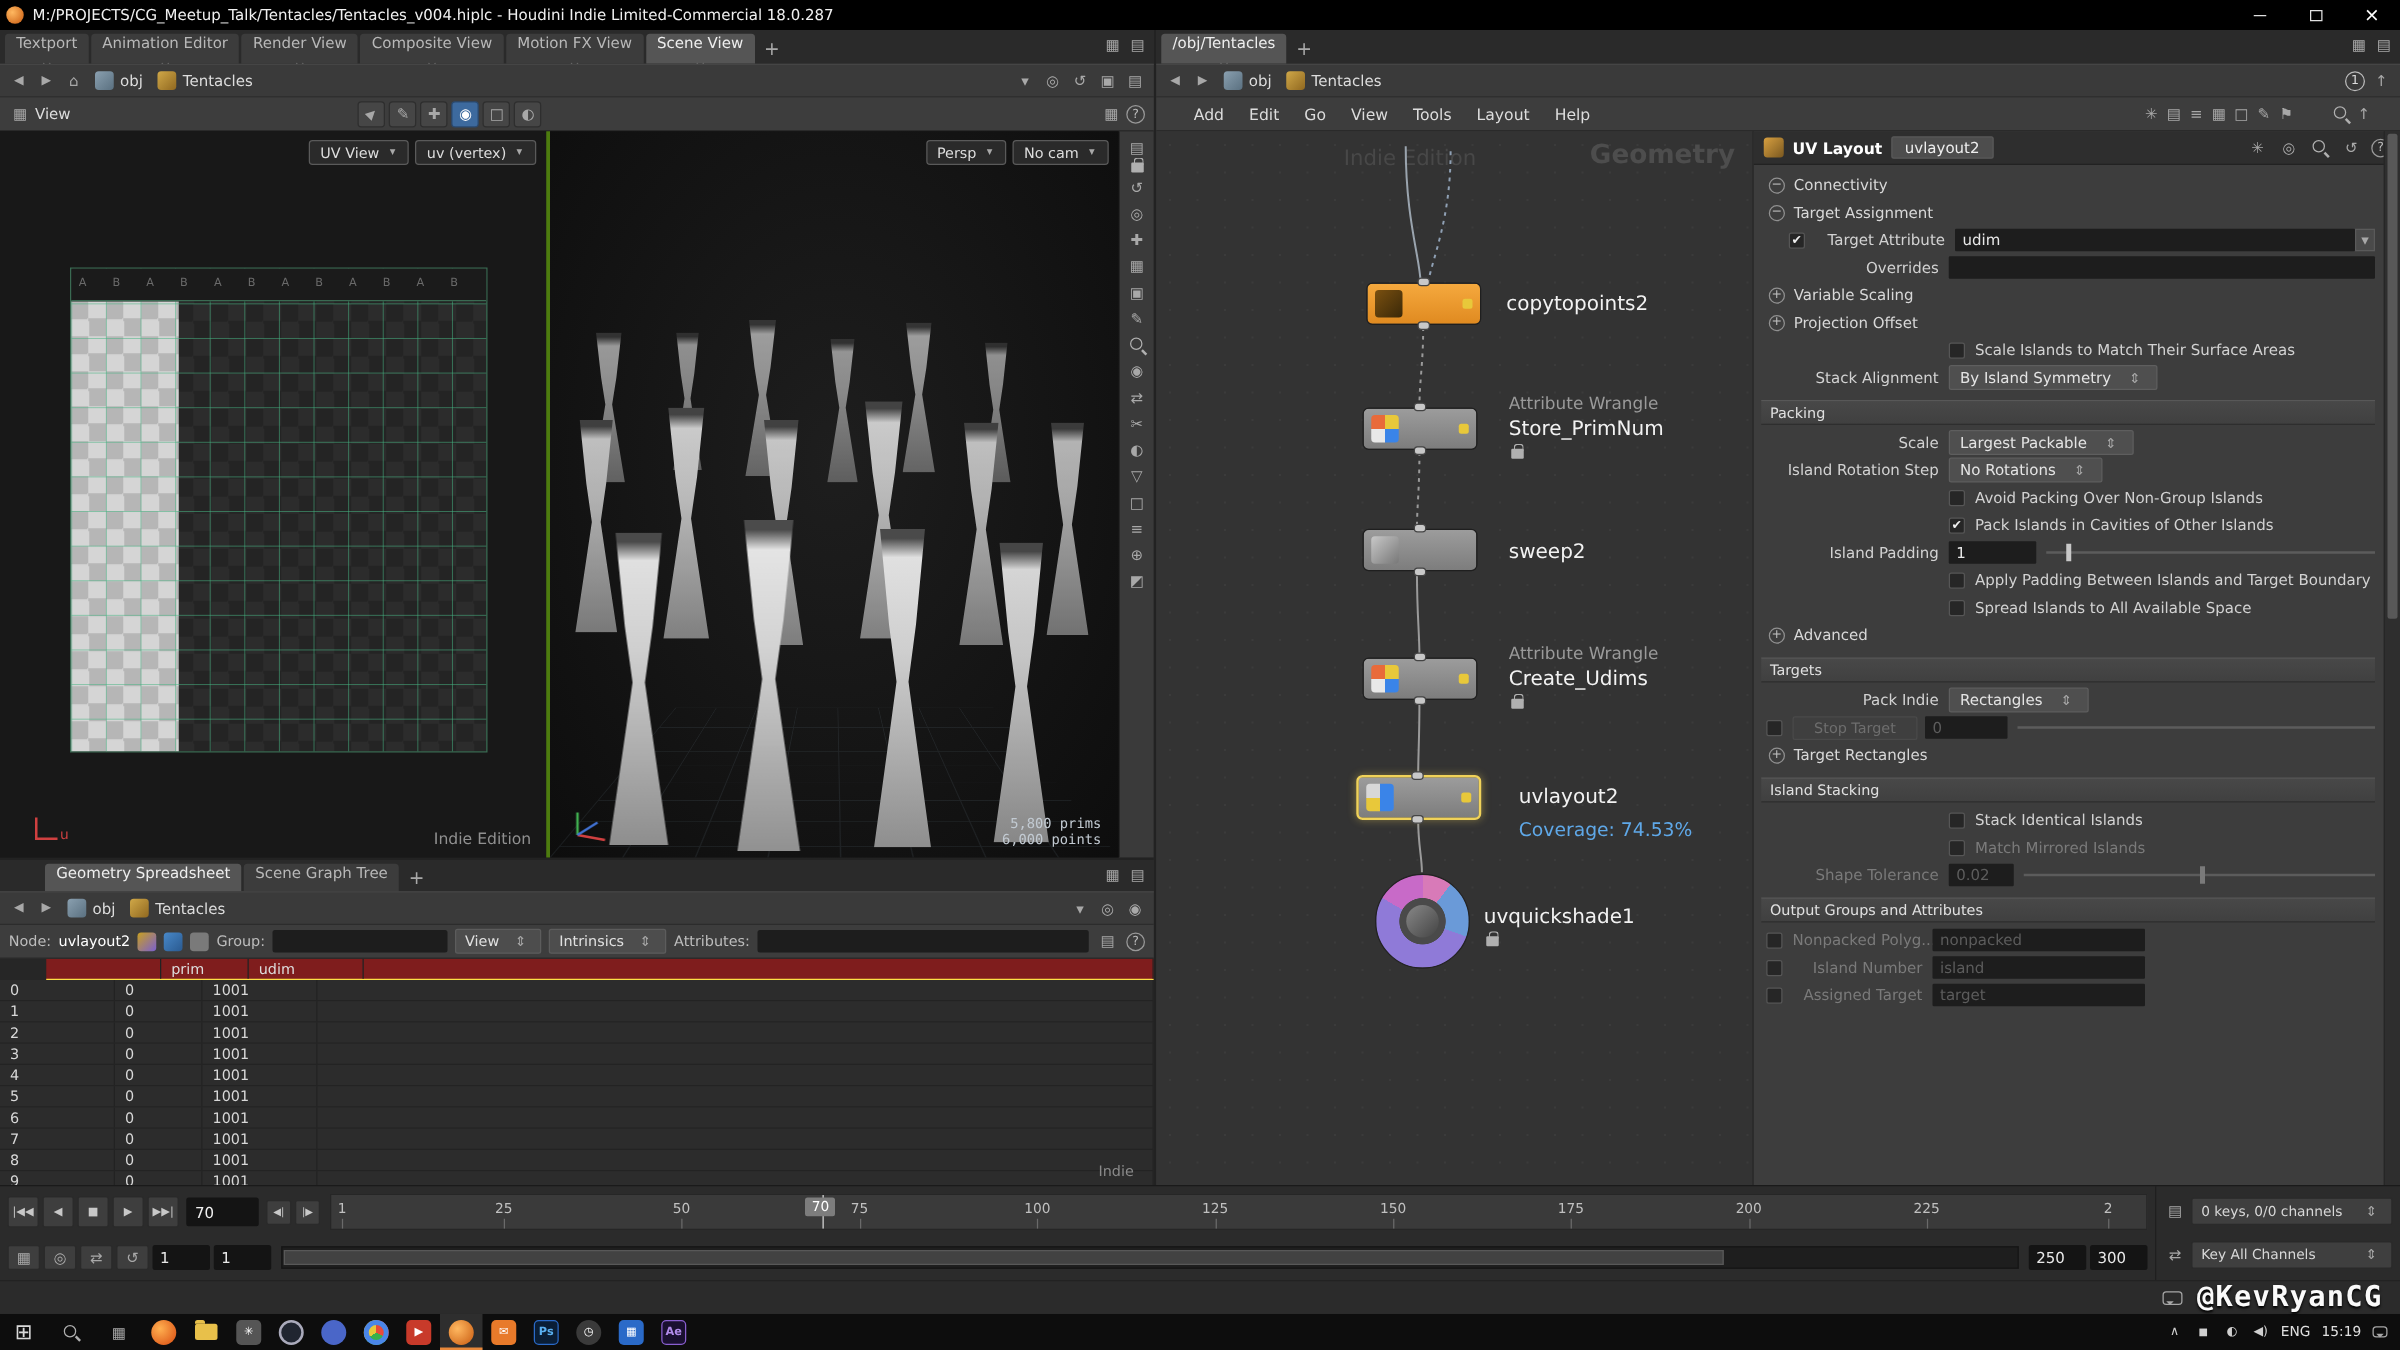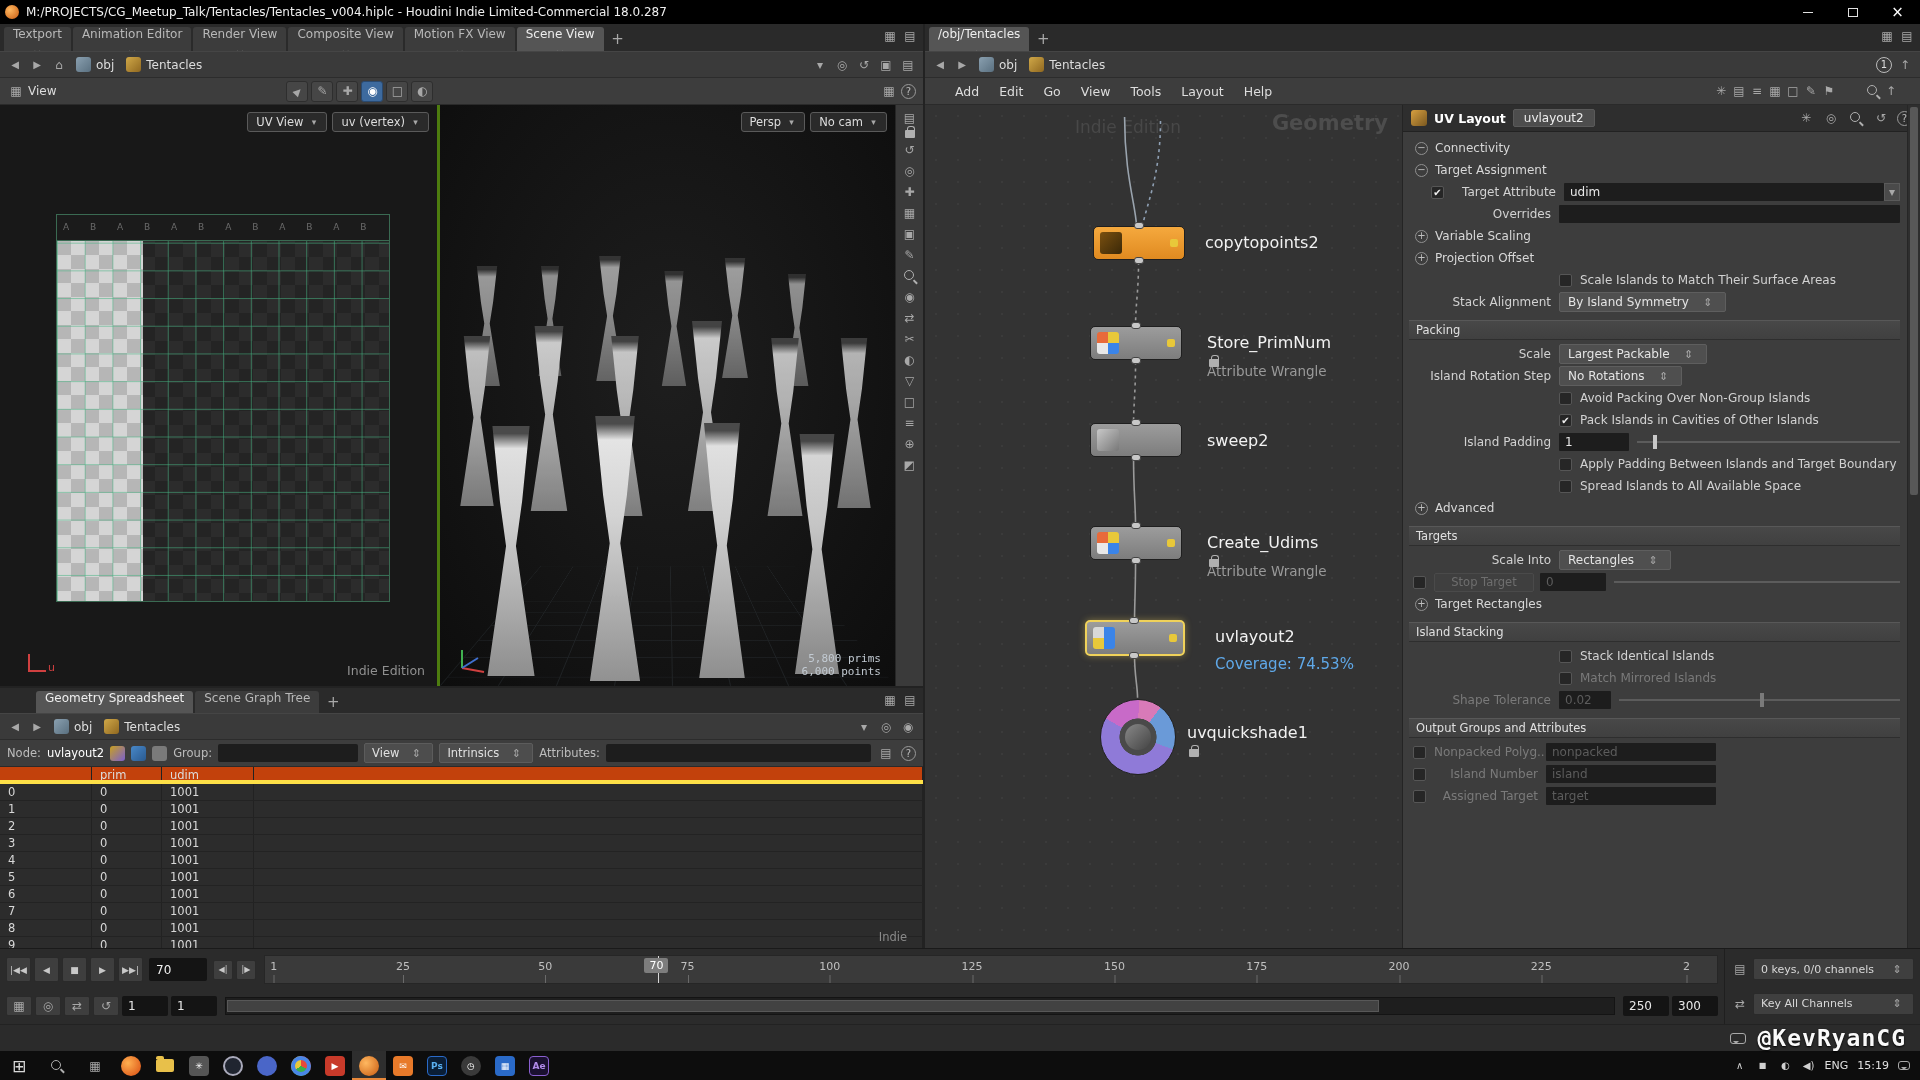--- a/index.html
+++ b/index.html
@@ -100,21 +100,21 @@
 .ss-block{height:262px;flex:none;display:flex;flex-direction:column;border-top:2px solid #222;min-height:0;}
 .ss-block .tabstrip{height:25px;padding-left:36px;}
 .noderow{height:27px;background:#3d3d3d;border-bottom:1px solid #2a2a2a;display:flex;align-items:center;gap:6px;padding:0 7px;flex:none;font-size:11.5px;}
 .noderow .lbl{color:#bdbdbd;}
 .noderow .val{color:#fff;}
 .mini-sq{width:15px;height:15px;border-radius:3px;flex:none;}
 .nfield{background:#1d1d1d;height:18px;flex:none;border-radius:2px;}
 .ndrop{background:#4d4d4d;border:1px solid #5c5c5c;border-radius:2px;height:20px;display:flex;align-items:center;gap:8px;padding:0 7px;color:#e0e0e0;}
 .sstable{flex:1;min-height:0;overflow:hidden;background:#262626;position:relative;font-size:11.5px;}
 .thead,.trow{display:grid;grid-template-columns:92px 70px 92px 1fr;height:17px;line-height:17px;}
-.thead{background:#c2410c;color:#ddd;border-bottom:4px solid #fde047;}
+.thead{background:#7f1d1d;color:#ddd;border-bottom:1px solid #fde047;margin-left:37px;}
 .trow{background:#2c2c2c;border-bottom:1px solid #232323;color:#d8d8d8;}
 .tc{padding:0 8px;border-right:1px solid #222;overflow:hidden;}
 .ss-watermark{position:absolute;right:16px;bottom:4px;color:#8a8a8a;}
 
 
 .right-col{flex:1;display:flex;flex-direction:column;min-width:0;min-height:0;}
 .menubar{height:27px;background:#3d3d3d;border-bottom:1px solid #2a2a2a;display:flex;align-items:center;padding:0 20px;flex:none;}
 .menu-item{padding:0 10px;color:#ddd;font-size:12.5px;}
 .rc-content{flex:1;display:flex;min-height:0;}
 
@@ -130,21 +130,21 @@
 .node.selected{border:2px solid #f0d25a;box-shadow:0 0 7px rgba(240,210,90,.4);}
 .nicon{width:22px;height:22px;border-radius:3px;background:#555;}
 .nicon.wrangle{background:conic-gradient(#e8c83a 0 25%,#3a84e8 0 50%,#e8e8e8 0 75%,#e86a3a 0);}
 .nicon.copy{background:linear-gradient(135deg,#7a5010,#3a2808);}
 .nicon.sweep{background:linear-gradient(135deg,#c8c8c8,#787878);}
 .nicon.uvl{background:conic-gradient(#3a84e8 0 50%,#e8c83a 0 75%,#d8d8d8 0);}
 .nbadge{width:8px;height:8px;border-radius:2px;background:#e8c83a;margin-left:auto;}
 .ncircle{position:absolute;width:76px;height:76px;border-radius:50%;background:radial-gradient(circle,#4a4a4a 0 35%,transparent 36%),conic-gradient(from 210deg,#8f7ad8 0 25%,#c86ac8 0 42%,#d87ab8 0 52%,#6a9ad8 0 72%,#8f7ad8 0);border:1px solid #222;display:flex;align-items:center;justify-content:center;}
 .ncircle .core{width:26px;height:26px;border-radius:50%;background:linear-gradient(135deg,#888,#444);}
 .nname{position:absolute;color:#f2f2f2;font-size:16px;white-space:nowrap;}
-.ntype{position:absolute;color:#9a9a9a;font-size:13.5px;white-space:nowrap;margin-top:48px;}
+.ntype{position:absolute;color:#9a9a9a;font-size:13.5px;white-space:nowrap;}
 .ninfo{position:absolute;color:#5fa8e8;font-size:15px;white-space:nowrap;}
 .nlock{position:absolute;}
 
 
 .params{flex:1;display:flex;flex-direction:column;background:#3d3d3d;min-width:0;position:relative;}
 .param-header{height:27px;background:#2e2e2e;border-bottom:1px solid #222;display:flex;align-items:center;gap:7px;padding:0 8px;flex:none;}
 .ph-ico{width:16px;height:16px;border-radius:3px;background:linear-gradient(135deg,#d8a040,#7a5820);flex:none;}
 .ph-type{color:#fff;font-weight:bold;font-size:12.5px;white-space:nowrap;}
 .ph-name{background:#4d4d4d;border:1px solid #5a5a5a;border-radius:2px;padding:1px 10px;color:#eee;}
 .param-body{flex:1;overflow:hidden;padding:5px 20px 0 6px;position:relative;}
@@ -727,21 +727,21 @@
                 <span class="ptxt">Spread Islands to All Available Space</span>
               </div>
             <div class="prow">
                 <span class="collapse-ico">+</span>
                 <span class="clabel">Advanced</span>
               </div>
 
             <div class="psection">Targets</div>
 
             <div class="prow">
-              <span class="plabel">Scale Into</span>
+              <span class="plabel">Pack Indie</span>
               <span class="pdrop">
                   <span>Rectangles</span>
                   <span class="ic i-udd"></span>
                 </span>
             </div>
             <div class="prow disabled">
               <span class="pcheck" style="margin-left:4px"></span>
               <span class="pbtn-dis" style="width:100px">Stop Target</span>
               <span class="pfield" style="width:66px;margin-left:6px">0</span>
               <span class="pslider">

